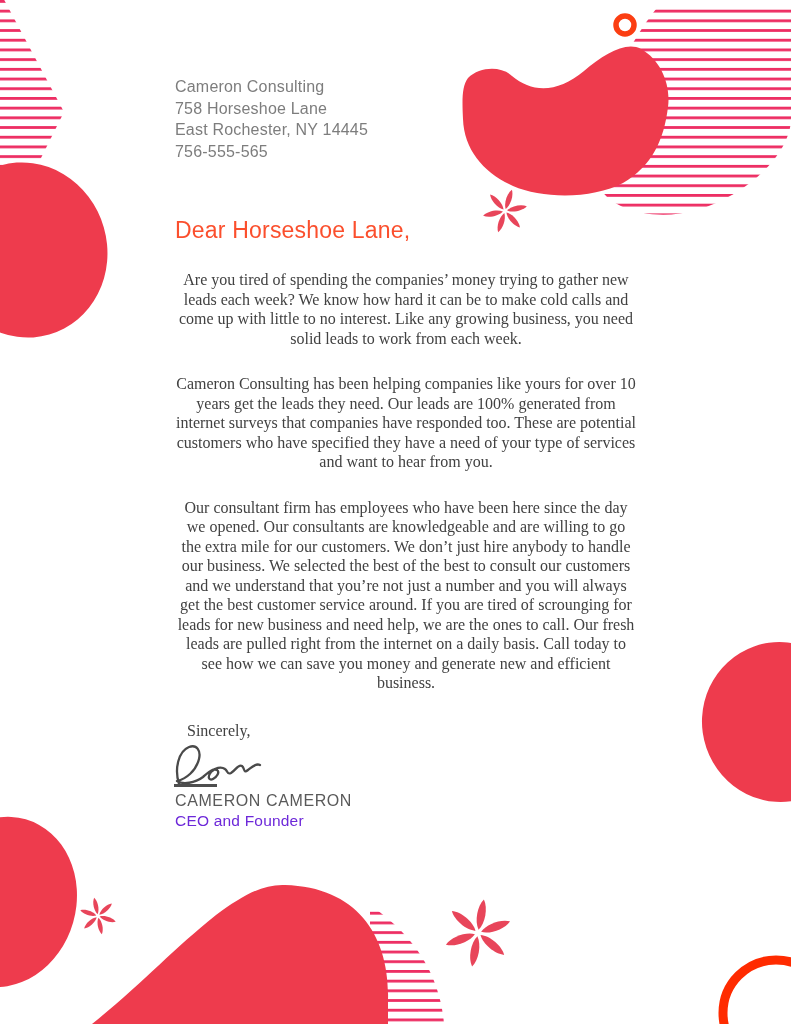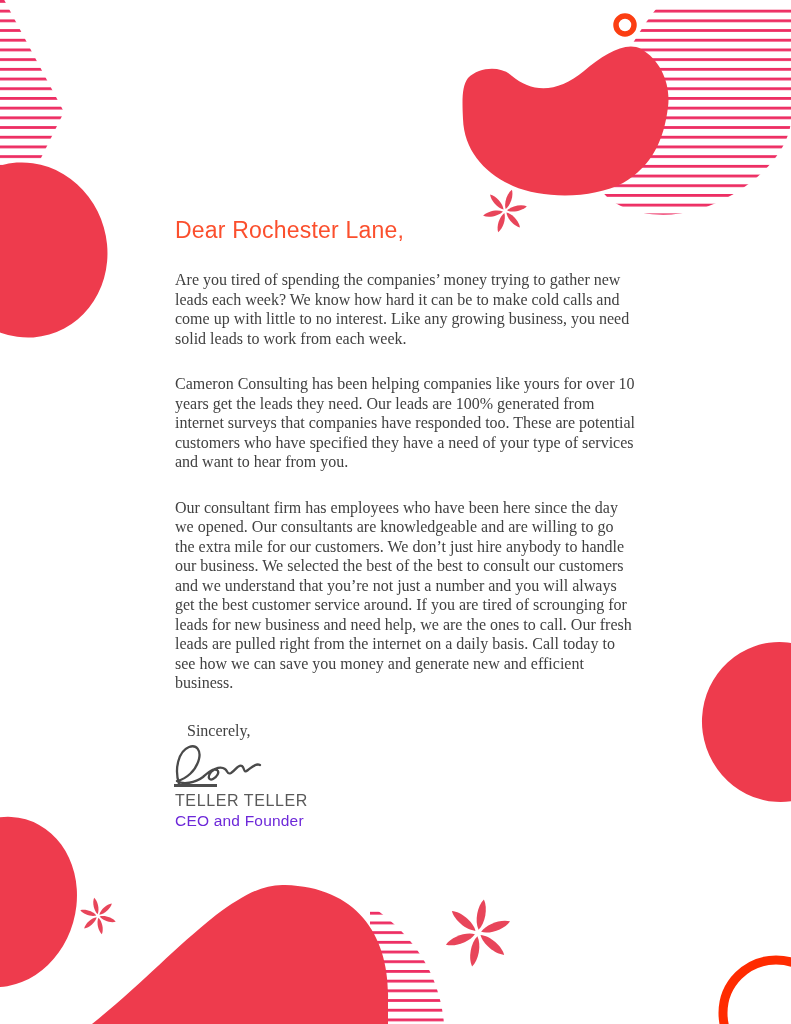--- a/index.html
+++ b/index.html
@@ -20,21 +20,21 @@
     color:#7d7d7d;letter-spacing:.2px;
   }
   .salutation{
     position:absolute;left:175px;top:217px;
     font-size:23px;font-weight:500;
     color:#fb4f2d;letter-spacing:.2px;
   }
   .body-block{
     position:absolute;left:175px;top:270px;width:462px;
     font-family:"Liberation Serif",serif;
-    font-size:16px;line-height:19.5px;color:#414141;
+    font-size:16px;line-height:19.5px;color:#414141;text-align:center;
   }
   .body-block p{margin:0 0 26px 0;}
   .closing{
     position:absolute;left:175px;top:722px;
     font-family:"Liberation Serif",serif;
     font-size:16px;color:#414141;margin-left:12px;
   }
   .signature-svg{position:absolute;left:172px;top:744px;}
   .signature-rule{
     position:absolute;left:174px;top:784px;
@@ -95,36 +95,42 @@
 
     <use href="#flower" transform="translate(478,933) rotate(10) scale(1.1)" fill="#e8455a"></use>
 
     <ellipse cx="780" cy="722" rx="78" ry="80" transform="rotate(-8 780 722)" fill="#ee3b4d"></ellipse>
 
     <circle cx="776" cy="1013" r="53" fill="none" stroke-width="9" stroke="#ff2b00"></circle>
   </svg>
 
   <div class="text-layer">
 
+    <div class="header-block">
+      <div>Cameron Consulting</div>
+      <div>758 Horseshoe Lane</div>
+      <div>East Rochester, NY 14445</div>
+      <div>756-555-565</div>
+    </div>
 
-    <div class="salutation">Dear Rochester Lane,</div>
+    <div class="salutation">Dear Horseshoe Lane,</div>
 
     <div class="body-block">
       <p>Are you tired of spending the companies’ money trying to gather new leads each week? We know how hard it can be to make cold calls and come up with little to no interest. Like any growing business, you need solid leads to work from each week.</p>
       <p>Cameron Consulting has been helping companies like yours for over 10 years get the leads they need. Our leads are 100% generated from internet surveys that companies have responded too. These are potential customers who have specified they have a need of your type of services and want to hear from you.</p>
       <p>Our consultant firm has employees who have been here since the day we opened. Our consultants are knowledgeable and are willing to go the extra mile for our customers. We don’t just hire anybody to handle our business. We selected the best of the best to consult our customers and we understand that you’re not just a number and you will always get the best customer service around. If you are tired of scrounging for leads for new business and need help, we are the ones to call. Our fresh leads are pulled right from the internet on a daily basis. Call today to see how we can save you money and generate new and efficient business.</p>
     </div>
 
     <div class="closing">Sincerely,</div>
 
     <svg class="signature-svg" width="100" height="44" viewBox="0 0 100 44">
       <path d="M7,40 C2,24 7,7 17,3 C25,0 29,7 27,15 C24,27 14,35 5,37
                C11,41 23,39 31,33 C37,28 41,24 45,26 C48,28 45,33 41,35
                C37,37 35,33 39,28 C43,24 49,22 53,25 C56,27 55,31 59,29
                C64,26 66,20 70,22 C73,24 71,30 76,26 C80,23 84,19 88,21" fill="none" stroke="#4a4a4a" stroke-width="2.3" stroke-linecap="round" stroke-linejoin="round"></path>
     </svg>
     <div class="signature-rule"></div>
 
-    <div class="sig-name">TELLER TELLER</div>
+    <div class="sig-name">CAMERON CAMERON</div>
     <div class="sig-title">CEO and Founder</div>
 
   </div>
 </div>
 
 </body></html>

